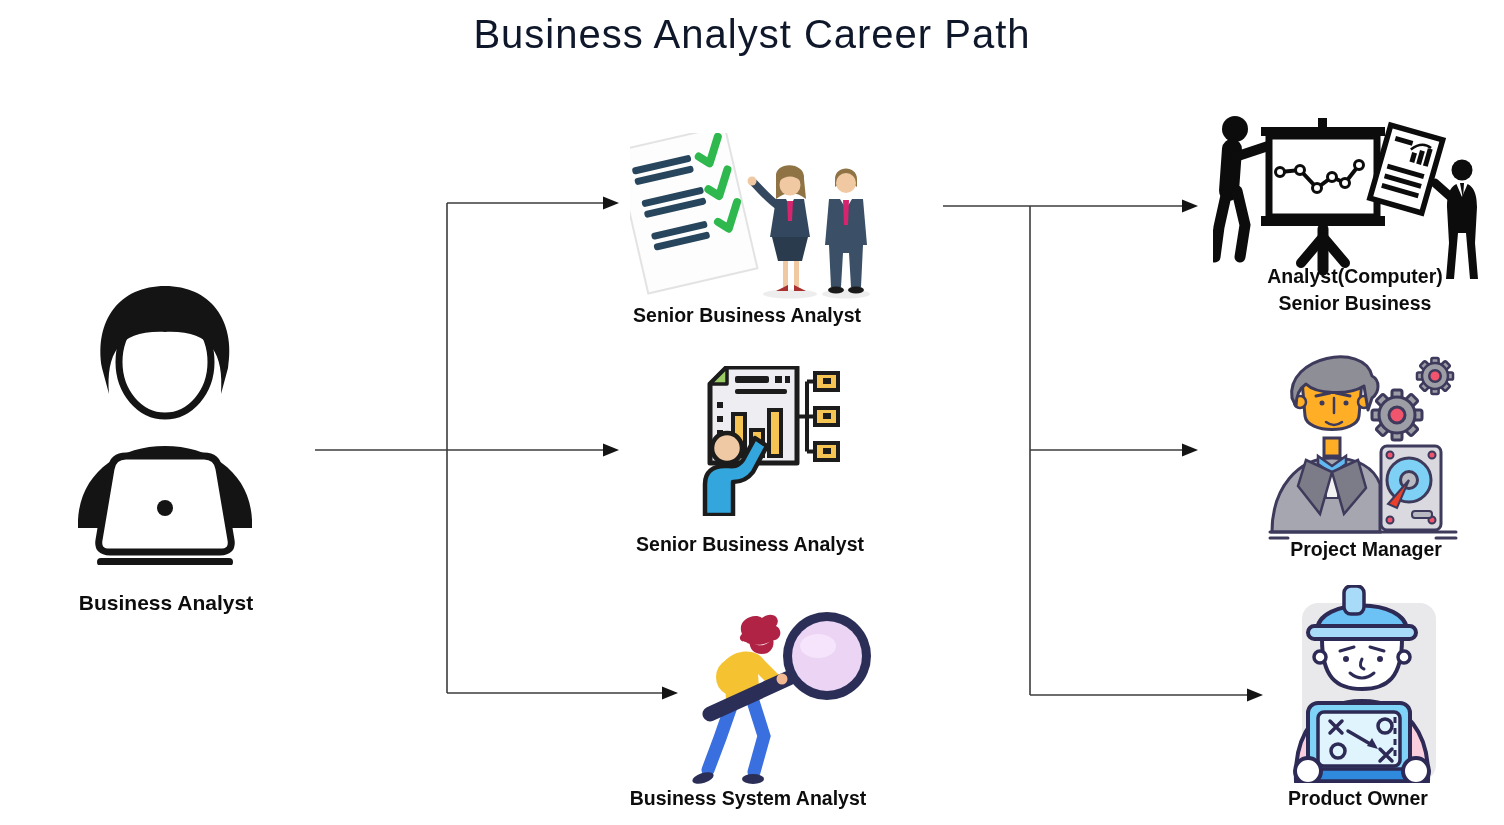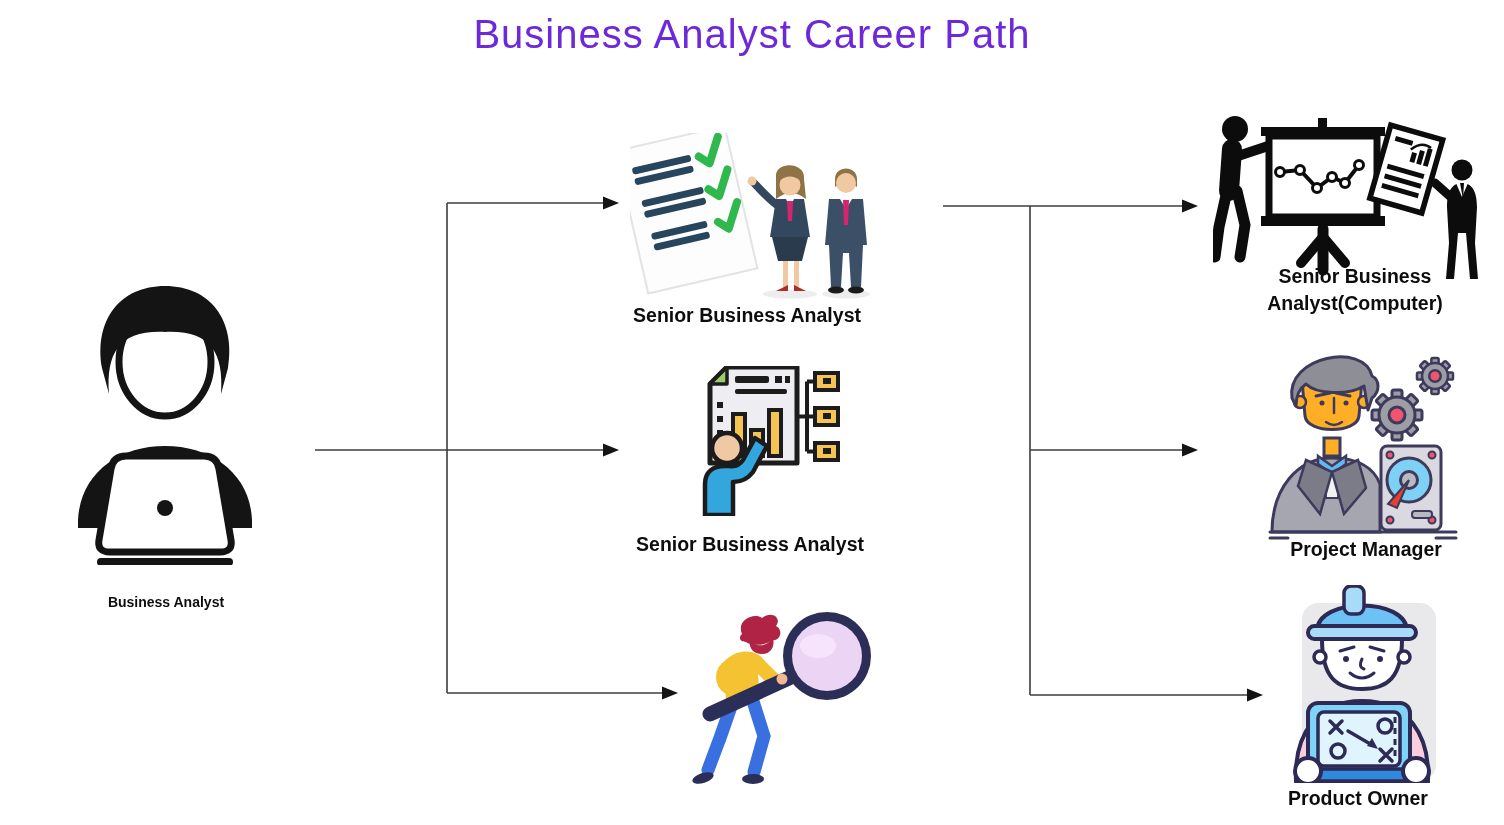--- a/index.html
+++ b/index.html
@@ -1,34 +1,34 @@
 <!DOCTYPE html>
 <html><head>
 <meta charset="utf-8">
 <style>
   html,body{margin:0;padding:0;background:#fff;}
   #canvas{position:relative;width:1504px;height:825px;background:#fff;overflow:hidden;
           font-family:"Liberation Sans",sans-serif;}
   .title{position:absolute;left:0;top:12px;width:100%;text-align:center;
-         font-size:40px;font-weight:400;letter-spacing:1px;color:#6d28d9;}
+         font-size:40px;font-weight:400;letter-spacing:1px;color:#0f172a;}
   .connectors{position:absolute;left:0;top:0;width:1504px;height:825px;}
   .node-icon{position:absolute;}
   .node-icon svg{display:block;width:100%;height:100%;}
   .node-label{position:absolute;width:300px;text-align:center;color:#0d0d0d;
               font-weight:700;font-size:19.5px;line-height:27px;}
   
   #icon-ba{left:64px;top:280px;width:202px;height:285px;}
   #icon-sba{left:630px;top:133px;width:243px;height:168px;}
   #icon-sbas{left:693px;top:366px;width:148px;height:150px;}
   #icon-bsa{left:690px;top:608px;width:185px;height:177px;}
   #icon-sbac{left:1213px;top:115px;width:266px;height:170px;}
   #icon-pm{left:1268px;top:336px;width:200px;height:204px;}
   #icon-po{left:1286px;top:585px;width:152px;height:198px;}
   
-  #label-ba{left:16px;top:589px;font-size:14px;}
+  #label-ba{left:16px;top:589px;font-size:21px;}
   #label-sba{left:597px;top:302px;}
   #label-sbas{left:600px;top:531px;}
   #label-bsa{left:598px;top:785px;}
   #label-sbac{left:1205px;top:263px;}
   #label-pm{left:1216px;top:536px;}
   #label-po{left:1208px;top:785px;}
 </style>
 </head>
 <body>
 
@@ -176,20 +176,21 @@
       </g>
       <g>
         <line x1="99" y1="70" x2="20" y2="106" stroke="#2b2e57" stroke-width="15" stroke-linecap="round"></line>
         <circle cx="92" cy="71" r="5.5" fill="#f2b892"></circle>
         <circle cx="137" cy="48" r="44" fill="#2b2e57"></circle>
         <circle cx="137" cy="48" r="35" fill="#ecd4f4"></circle>
         <ellipse cx="128" cy="38" rx="18" ry="12" fill="#f7e6fb" opacity="0.85"></ellipse>
       </g>
     </svg>
   </div>
+  <div class="node-label" id="label-bsa">Business System Analyst</div>
 
   <div class="node-icon" id="icon-sbac">
     <svg viewBox="0 0 266 170" xmlns="http://www.w3.org/2000/svg">
       <g>
         <circle cx="22" cy="14" r="13" fill="#0c0c0c"></circle>
         <line x1="19" y1="34" x2="16" y2="76" stroke="#0c0c0c" stroke-width="20" stroke-linecap="round"></line>
         <path d="M22 42 L58 30" stroke="#0c0c0c" stroke-width="10" stroke-linecap="round" fill="none"></path>
         <path d="M14 76 L6 112 L2 142" stroke="#0c0c0c" stroke-width="11" fill="none" stroke-linecap="round"></path>
         <path d="M24 76 L32 110 L27 142" stroke="#0c0c0c" stroke-width="11" fill="none" stroke-linecap="round"></path>
       </g>
@@ -227,22 +228,22 @@
       <g>
         <path d="M240 84 L222 68" stroke="#0c0c0c" stroke-width="9" stroke-linecap="round"></path>
         <circle cx="249" cy="55" r="10.5" fill="#0c0c0c"></circle>
         <path d="M249 68 C238 68 234 78 234 92 L236 128 L233 164 L241 164 L245 118 L253 118 L257 164 L265 164 L262 128 L264 92 C264 78 260 68 249 68 Z" fill="#0c0c0c"></path>
         <path d="M243 68 L249 82 L255 68 Z" fill="#fff"></path>
         <path d="M247 68 L251 68 L250 84 Z" fill="#0c0c0c"></path>
       </g>
     </svg>
   </div>
   <div class="node-label" id="label-sbac">
+    <span style="display:block">Analyst(Computer)</span>
     <span style="display:block">Senior Business</span>
-    <span style="display:block">Analyst(Computer)</span>
   </div>
 
   <div class="node-icon" id="icon-pm">
     <svg viewBox="0 0 200 204" xmlns="http://www.w3.org/2000/svg">
       <g transform="translate(129,79)">
         <g fill="#9d9da6" stroke="#3d3a5c" stroke-width="3">
           <rect x="-5" y="-25" width="10" height="50" rx="2"></rect>
           <rect x="-5" y="-25" width="10" height="50" rx="2" transform="rotate(45)"></rect>
           <rect x="-5" y="-25" width="10" height="50" rx="2" transform="rotate(90)"></rect>
           <rect x="-5" y="-25" width="10" height="50" rx="2" transform="rotate(135)"></rect>

